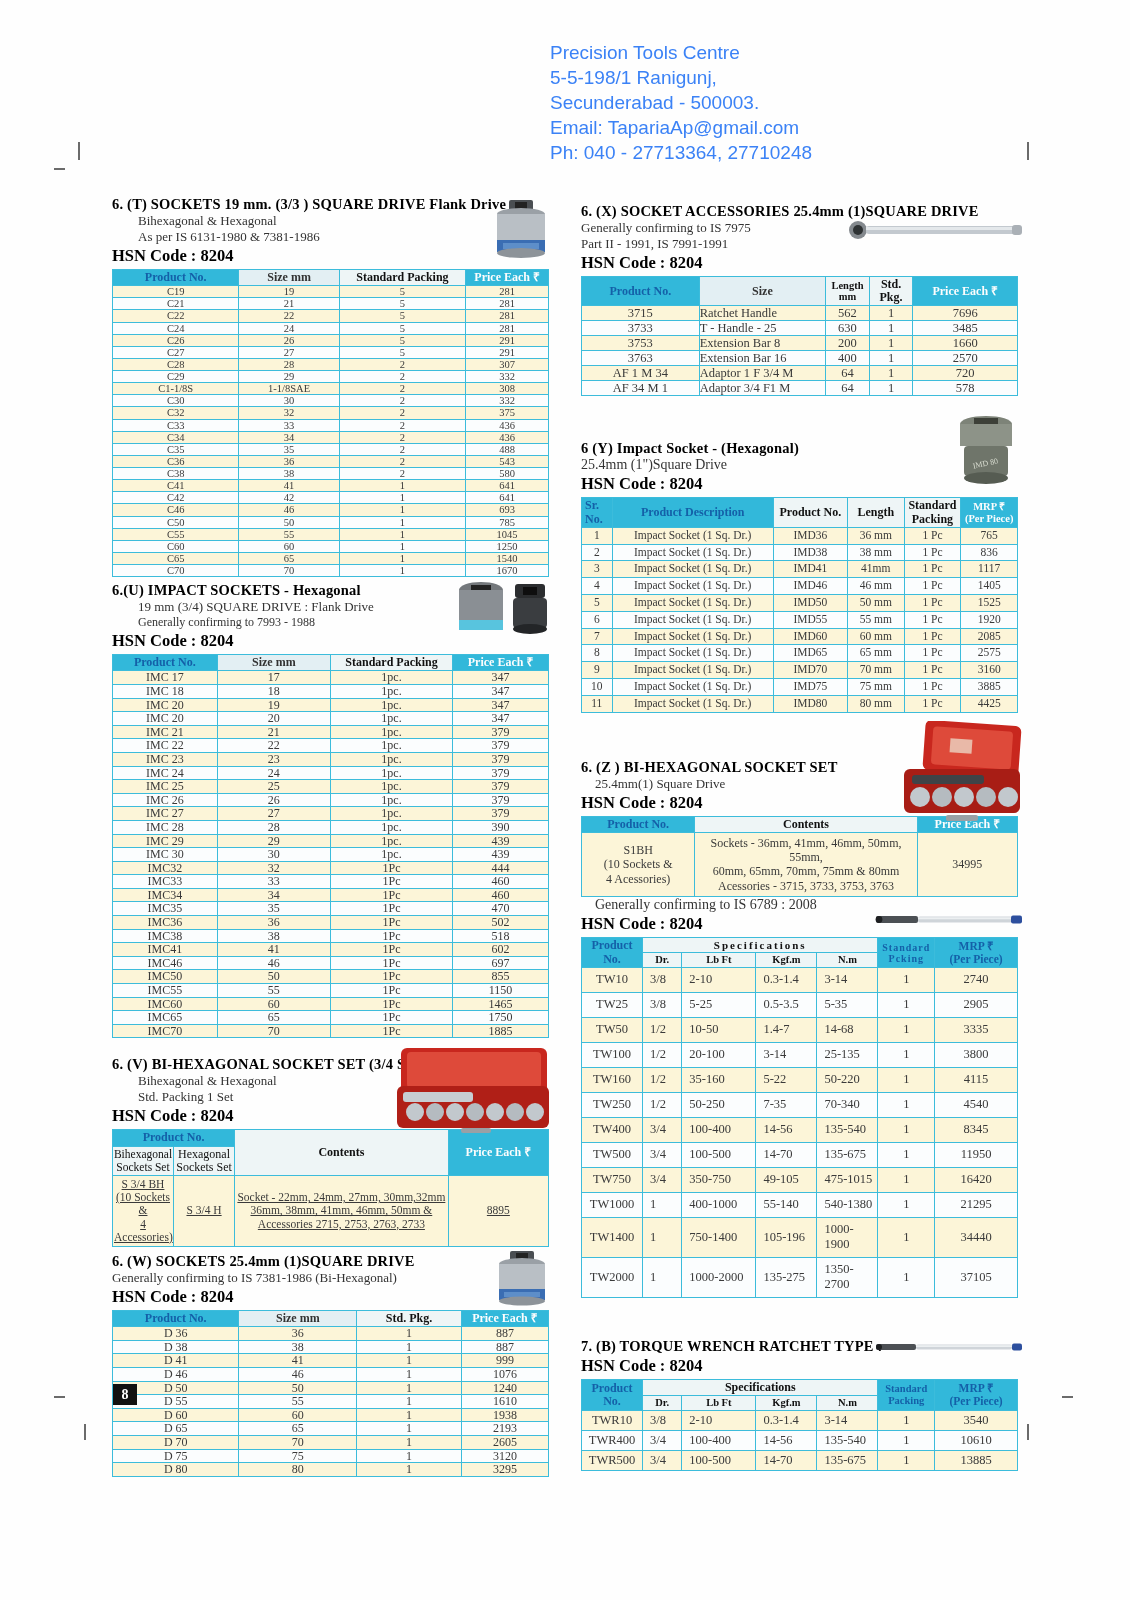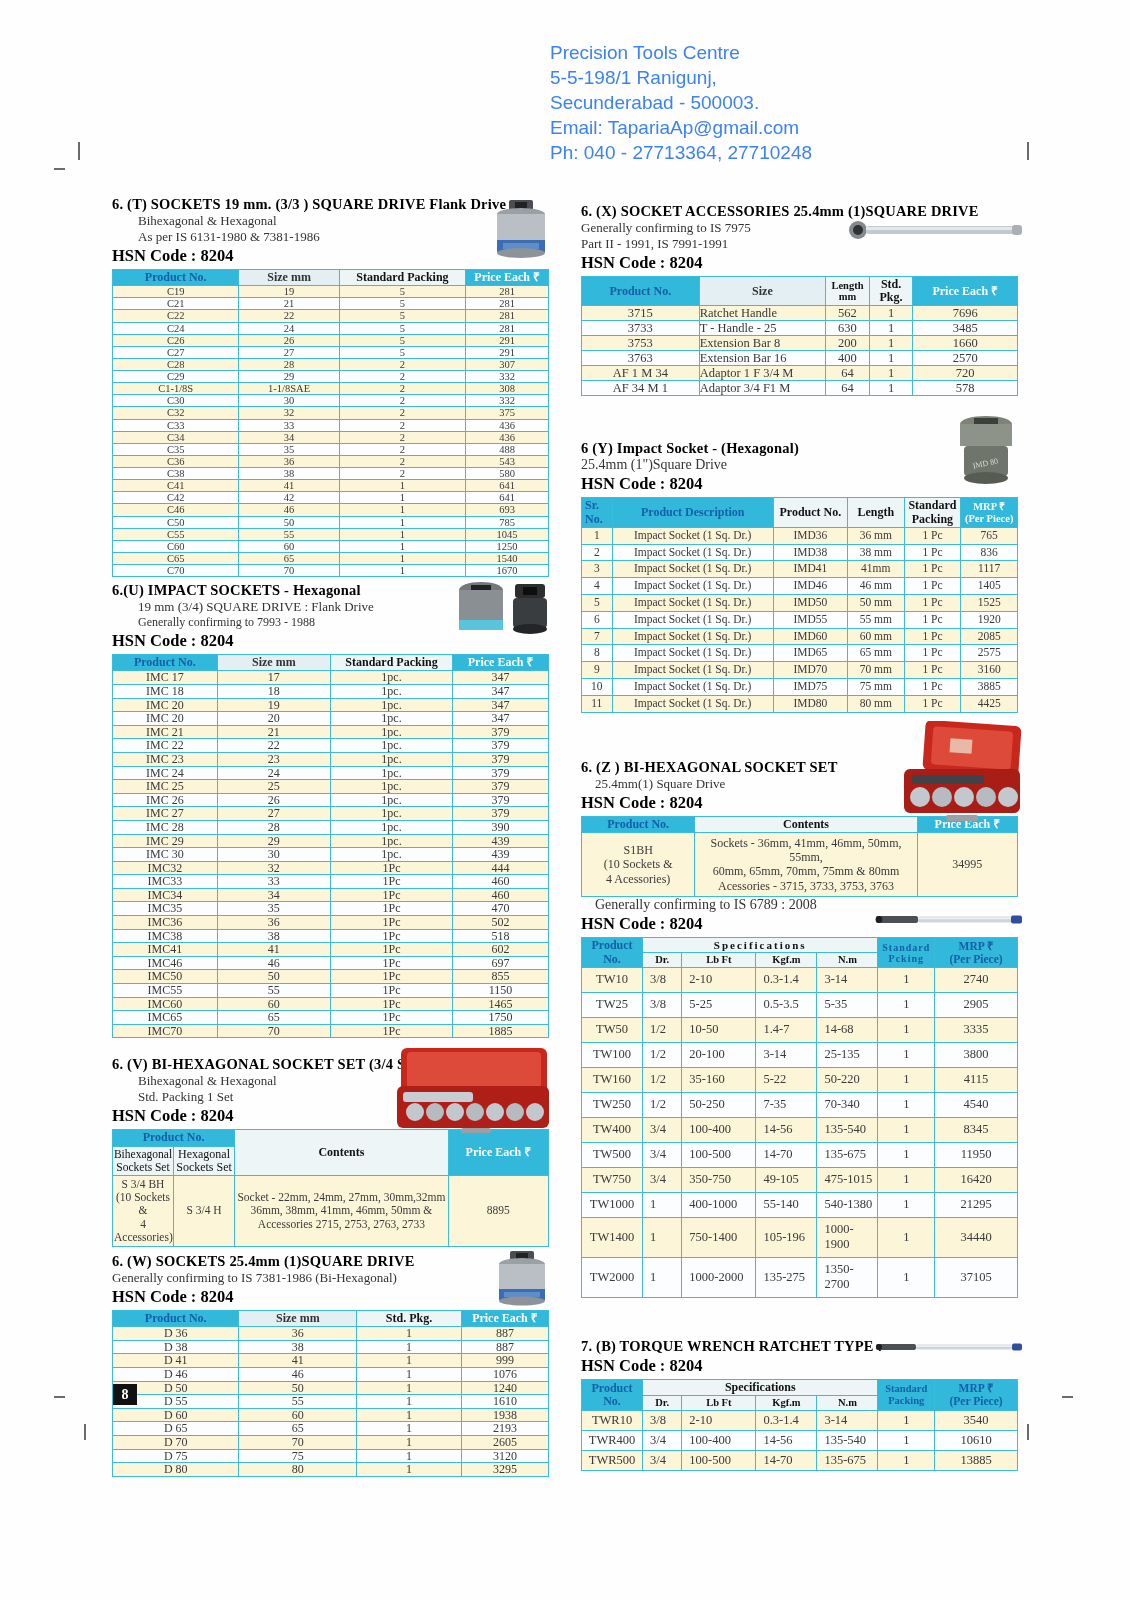--- a/index.html
+++ b/index.html
@@ -21,21 +21,21 @@
   th { font-size:12px; line-height:1.1; padding:1px 0; }
   td { color:#3a3a3a; }
   .hd-cyan  { background:#32b8da; color:#1460a8; font-weight:bold; }
   .hd-price { background:#32b8da; color:#fdfdfd; font-weight:bold; }
   .hd-plain { background:#eef5f6; color:#111; font-weight:bold; }
   .hd-soft  { background:#e3eff3; color:#333; font-weight:bold; }
   tbody tr:nth-child(odd) td { background:#fcf5d8; }
   tbody tr:nth-child(even) td { background:#fbfdfe; }
   .tbl-t td { font-size:10.5px; line-height:1.06; }
   .tbl-u td { font-size:12px;  line-height:1.05; }
-  .tbl-v td { font-size:11.5px; line-height:1.15; padding:2px 1px; }
+  .tbl-v td { font-size:11.5px; line-height:1.15; padding:2px 1px;text-decoration:underline; }
   .tbl-w td { font-size:12px; line-height:1.05; }
   .tbl-x td { font-size:12.5px; line-height:1.12; }
   .tbl-x td:nth-child(2) { text-align:left; }
   .tbl-y td { font-size:11.5px; line-height:1.2; padding:1px 0; }
   .tbl-z td { font-size:12px; line-height:1.2; padding:3px 1px; }
   .tbl-a td { font-size:12.5px; padding:4.5px 2px; }
   .tbl-a td:nth-child(n+2):nth-child(-n+5), .tbl-b td:nth-child(n+2):nth-child(-n+5)
     { text-align:left; padding-left:7px; }
   .tbl-b td { font-size:12.5px; padding:2px 2px; }
   .photo { position:absolute; }

